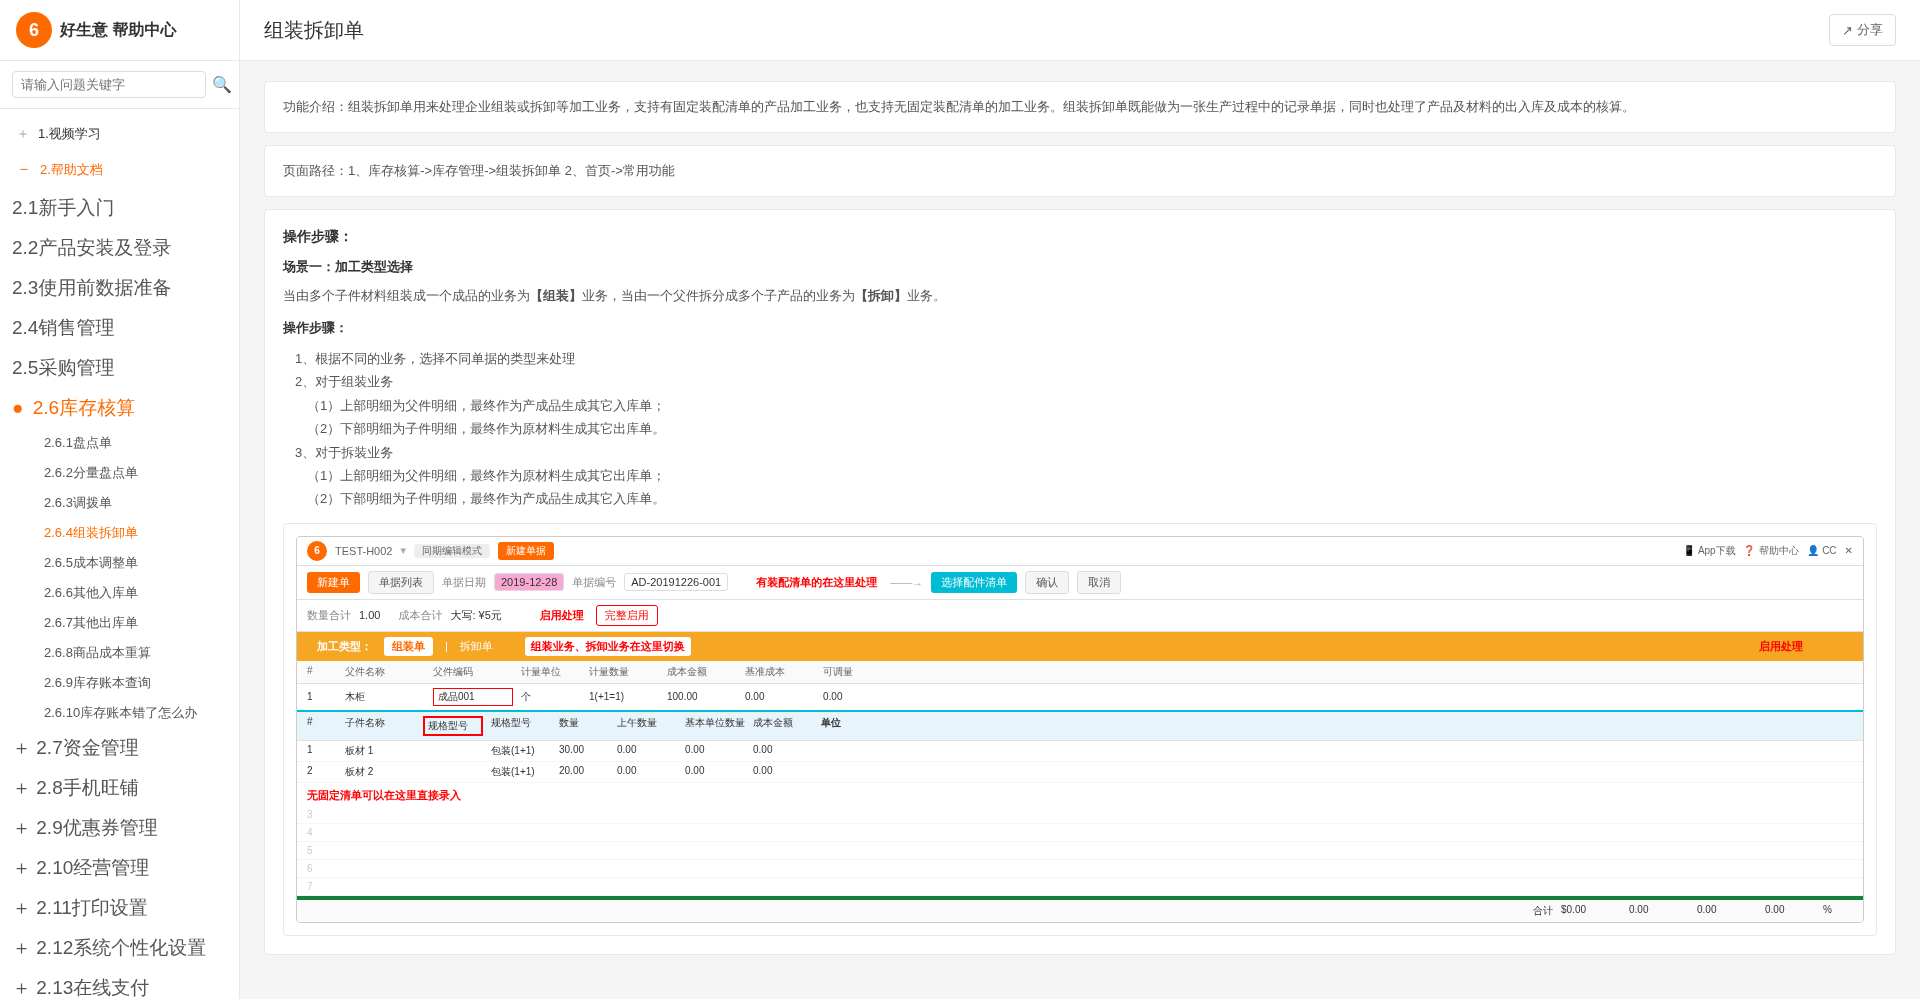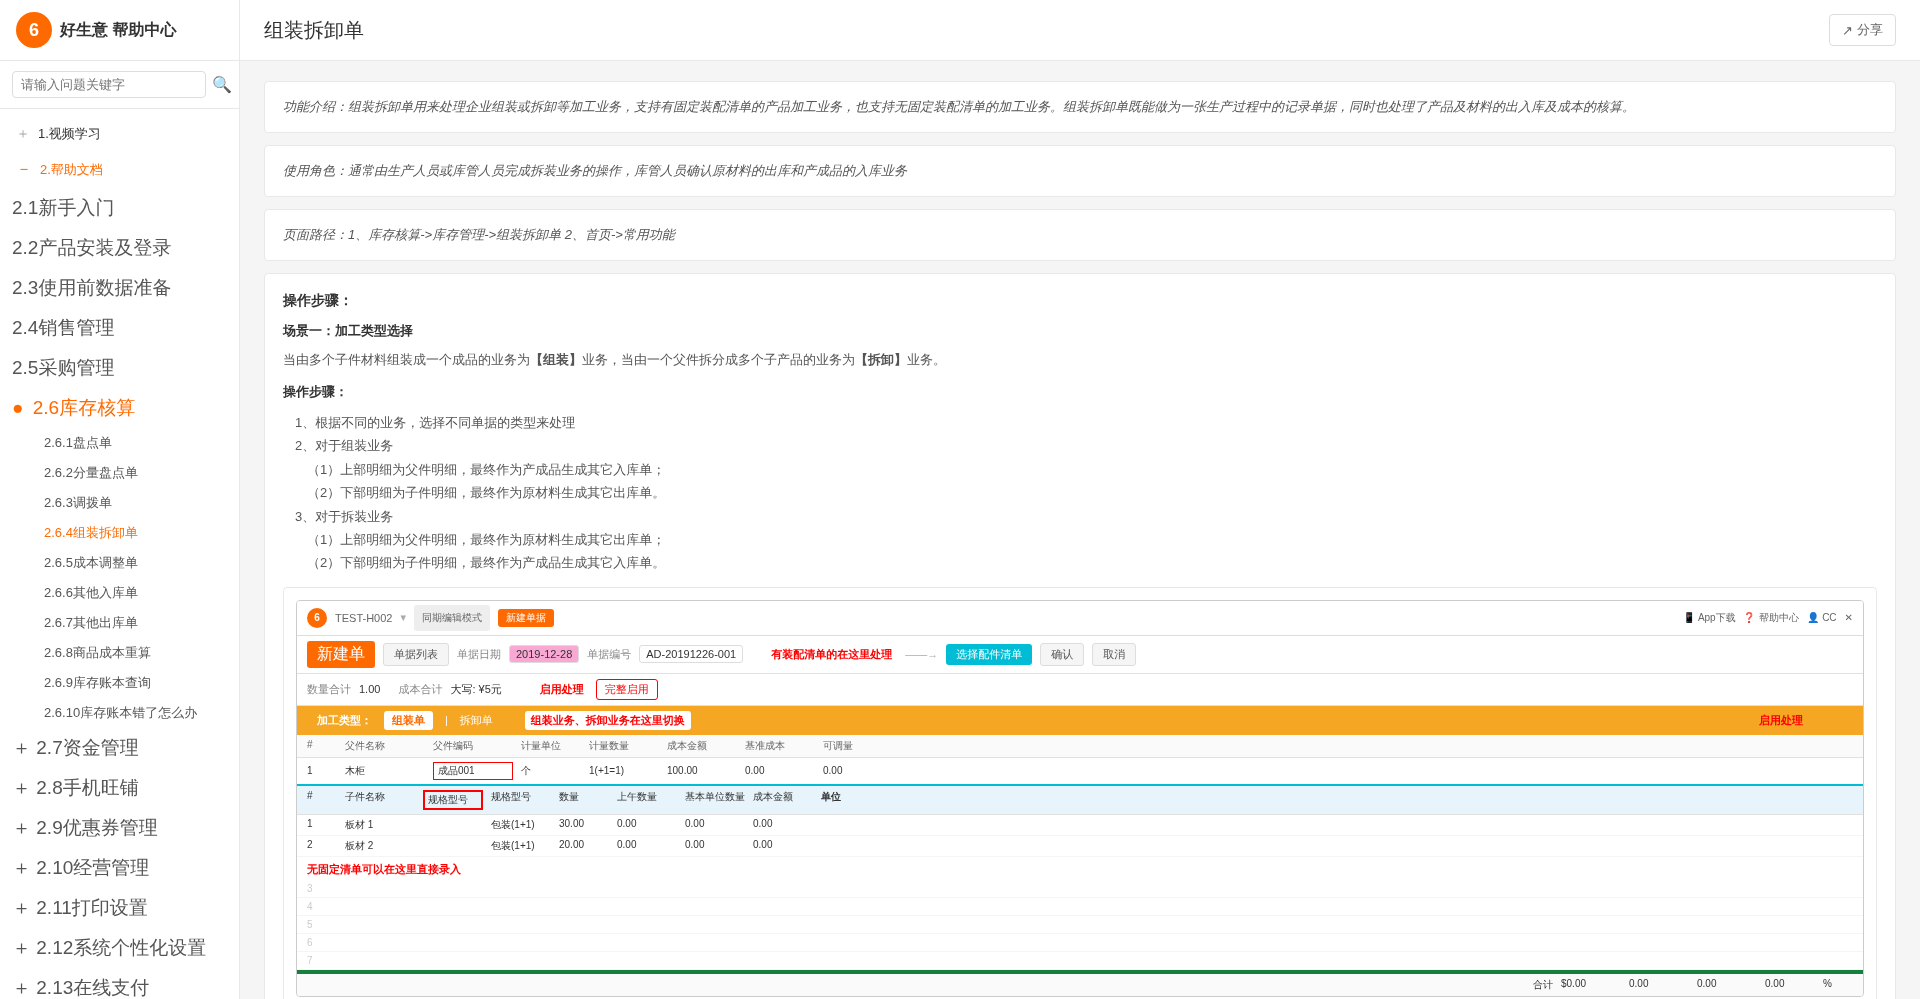--- a/index.html
+++ b/index.html
@@ -26,21 +26,21 @@
     .sub-sub-item.active { color: #ff6a00; font-weight: 500; }
 
     
     .main { flex: 1; display: flex; flex-direction: column; overflow: hidden; }
     .main-header { background: #fff; padding: 14px 24px; border-bottom: 1px solid #e8e8e8; display: flex; align-items: center; justify-content: space-between; }
     .page-title { font-size: 20px; font-weight: 500; color: #333; }
     .share-btn { border: 1px solid #ddd; border-radius: 4px; padding: 6px 12px; font-size: 13px; cursor: pointer; color: #666; background: #fff; display: flex; align-items: center; gap: 4px; }
     .content-area { flex: 1; overflow-y: auto; padding: 20px 24px; background: #f5f5f5; }
 
     
-    .info-box { background: #fff; border: 1px solid #e8e8e8; border-radius: 4px; padding: 14px 18px; margin-bottom: 12px; font-size: 13px; color: #555; line-height: 1.7; font-style: italic; }
+    .info-box { background: #fff; border: 1px solid #e8e8e8; border-radius: 4px; padding: 14px 18px; margin-bottom: 12px; font-size: 13px; color: #555; line-height: 1.7; }
 
     
     .steps-content { background: #fff; border: 1px solid #e8e8e8; border-radius: 4px; padding: 18px; margin-bottom: 12px; }
     .steps-title { font-weight: bold; color: #333; font-size: 14px; margin-bottom: 12px; }
     .scenario-title { font-weight: bold; color: #333; font-size: 13px; margin-bottom: 8px; }
     .step-desc { font-size: 13px; color: #555; line-height: 1.8; margin-bottom: 8px; }
     .step-item { font-size: 13px; color: #555; line-height: 1.8; margin-left: 12px; }
     .step-sub { margin-left: 24px; font-size: 13px; color: #555; line-height: 1.8; }
 
     
@@ -132,23 +132,20 @@
     <button class="share-btn">
       <span>↗</span>
       <span>分享</span>
     </button>
   </div>
 
   <div class="content-area">
 
     <div class="info-box">
       <span>功能介绍：组装拆卸单用来处理企业组装或拆卸等加工业务，支持有固定装配清单的产品加工业务，也支持无固定装配清单的加工业务。组装拆卸单既能做为一张生产过程中的记录单据，同时也处理了产品及材料的出入库及成本的核算。</span>
-    </div>
-    <div class="info-box">
-      <span>使用角色：通常由生产人员或库管人员完成拆装业务的操作，库管人员确认原材料的出库和产成品的入库业务</span>
     </div>
     <div class="info-box">
       <span>页面路径：1、库存核算-&gt;库存管理-&gt;组装拆卸单 2、首页-&gt;常用功能</span>
     </div>
 
     <div class="steps-content">
       <div class="steps-title">操作步骤：</div>
       <div class="scenario-title">场景一：加工类型选择</div>
       <div class="step-desc">
         当由多个子件材料组装成一个成品的业务为<strong>【组装】</strong>业务，当由一个父件拆分成多个子产品的业务为<strong>【拆卸】</strong>业务。
@@ -163,33 +160,33 @@
       <div class="step-sub">（2）下部明细为子件明细，最终作为产成品生成其它入库单。</div>
 
       <div class="screenshot-wrapper">
         <div class="screenshot-inner" style="position:relative; padding:0; min-height:260px;">
 
           <div style="background:#fff; border-bottom:1px solid #ddd; padding:4px 10px; display:flex; align-items:center; justify-content:space-between; font-size:11px; color:#666;">
             <div style="display:flex;align-items:center;gap:8px;">
               <span style="background:#ff6a00;color:#fff;border-radius:50%;width:20px;height:20px;display:flex;align-items:center;justify-content:center;font-size:10px;font-weight:bold;">6</span>
               <span>TEST-H002</span>
               <span style="color:#aaa">▾</span>
-              <span style="background:#eee;border-radius:3px;padding:6px 8px;font-size:10px;">同期编辑模式</span>
+              <span style="background:#eee;border-radius:3px;padding:0 8px;font-size:10px;">同期编辑模式</span>
               <span style="background:#ff6a00;color:#fff;border-radius:3px;padding:2px 8px;font-size:10px;">新建单据</span>
             </div>
             <div style="display:flex;align-items:center;gap:8px;font-size:10px;">
               <span>📱 App下载</span>
               <span>❓ 帮助中心</span>
               <span>👤 CC</span>
               <span>✕</span>
             </div>
           </div>
 
           <div style="background:#fff; border-bottom:1px solid #e0e0e0; padding:5px 10px; display:flex; align-items:center; gap:8px; flex-wrap:wrap; font-size:11px;">
-            <button style="background:#ff6a00;color:#fff;border:none;border-radius:3px;padding:3px 10px;font-size:16px;">新建单</button>
+            <button style="background:#ff6a00;color:#fff;border:none;border-radius:3px;padding:3px 10px;font-size:11px;">新建单</button>
             <button style="background:#f5f5f5;color:#555;border:1px solid #ddd;border-radius:3px;padding:3px 10px;font-size:11px;">单据列表</button>
             <span style="color:#888;">单据日期</span>
             <span style="border:1px solid #ddd;padding:2px 6px;border-radius:3px;background:#f9a8d4;">2019-12-28</span>
             <span style="color:#888;">单据编号</span>
             <span style="border:1px solid #ddd;padding:2px 6px;border-radius:3px;background:#fff;">AD-20191226-001</span>
 
             <span style="color:red;font-size:11px;font-weight:bold;margin-left:20px;">有装配清单的在这里处理</span>
             <span style="color:#aaa;margin-left:5px;">——→</span>
             <button style="background:#00bcd4;color:#fff;border:none;border-radius:3px;padding:3px 10px;font-size:11px;">选择配件清单</button>
             <button style="background:#f5f5f5;color:#555;border:1px solid #ddd;border-radius:3px;padding:3px 10px;font-size:11px;">确认</button>

